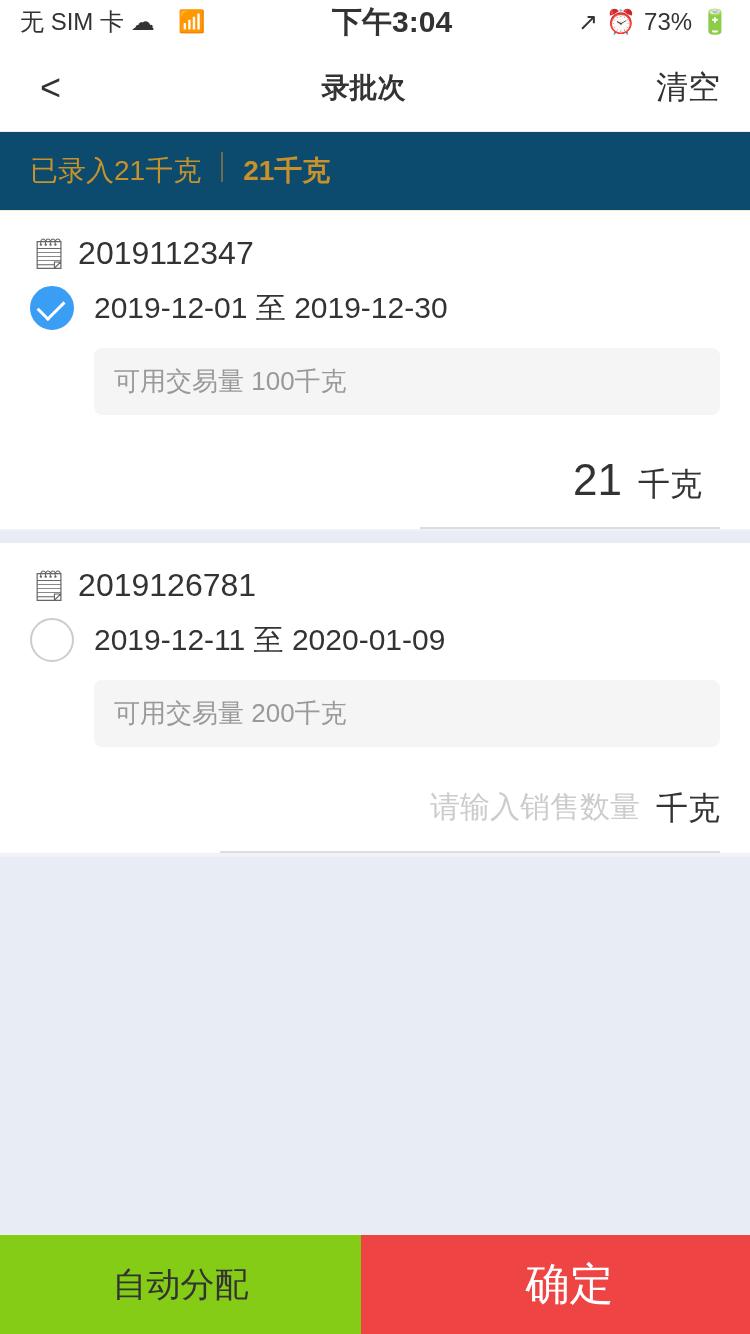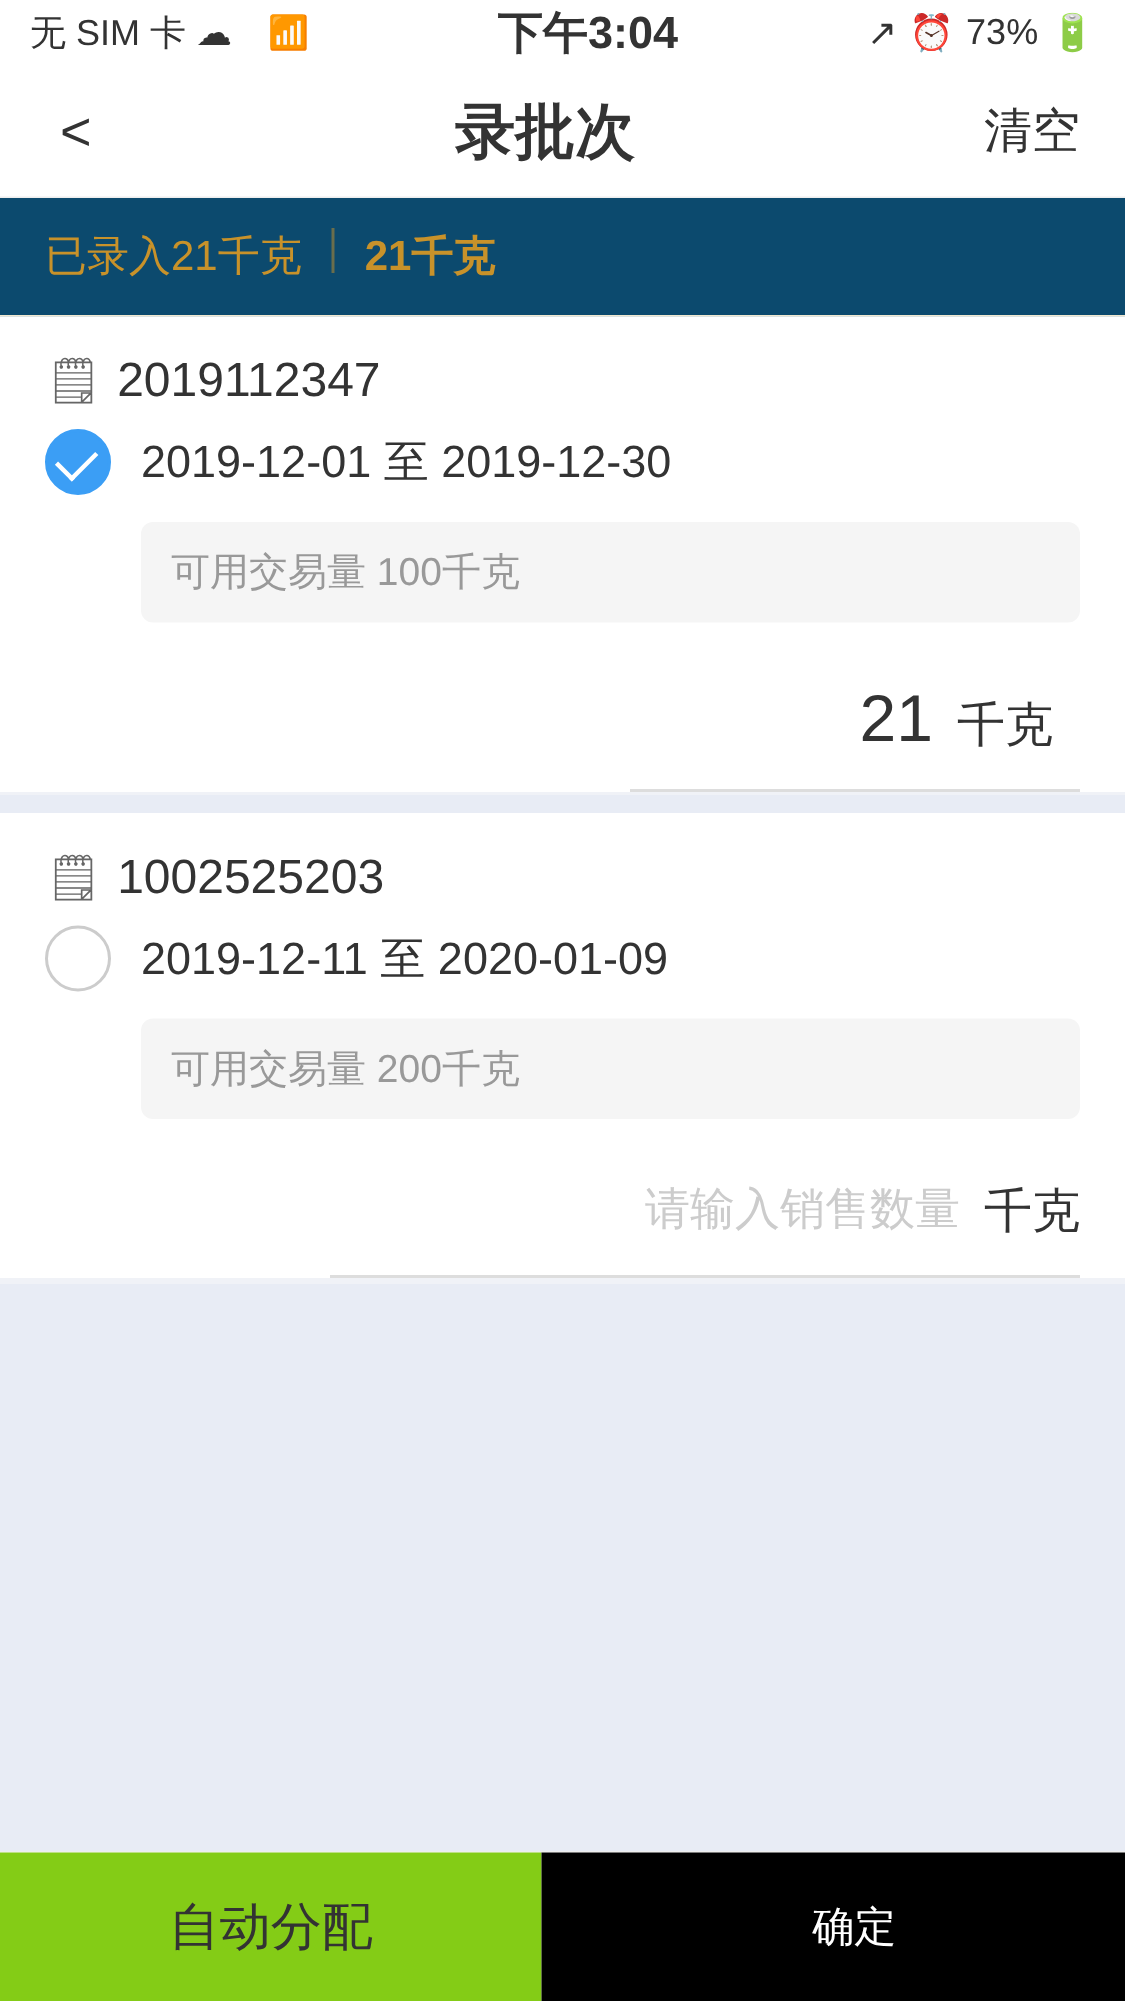--- a/index.html
+++ b/index.html
@@ -38,21 +38,21 @@
       padding: 0 30px;
       border-bottom: 1px solid #eee;
     }
     .nav-back {
       font-size: 36px;
       color: #333;
       cursor: pointer;
       padding: 10px;
     }
     .nav-title {
-      font-size: 40px;
+      font-size: 28px;
       font-weight: 600;
       color: #333;
     }
     .nav-action {
       font-size: 32px;
       color: #333;
       cursor: pointer;
     }
 
     
@@ -223,23 +223,23 @@
       background: #84cc16;
       cursor: pointer;
       border: none;
       outline: none;
     }
     .btn-confirm {
       flex: 1;
       display: flex;
       align-items: center;
       justify-content: center;
-      font-size: 28px;
+      font-size: 44px;
       color: #fff;
-      background: #000000;
+      background: #ef4444;
       cursor: pointer;
       border: none;
       outline: none;
       padding-left: 28px;
     }
 
     .wifi-icon { font-size: 22px; }
   </style>
 </head>
 <body>
@@ -288,21 +288,21 @@
   </div>
   <div class="amount-divider"></div>
 </div>
 
 <div style="height: 12px; background: #e8ecf5;"></div>
 
 <div class="card">
   <div class="batch-item">
     <div class="batch-id-row">
       <span class="batch-id-icon">🗒</span>
-      <span class="batch-id-text">1002525203</span>
+      <span class="batch-id-text">2019126781</span>
     </div>
     <div class="batch-date-row">
       <div class="radio-circle"></div>
       <span class="batch-date-text">2019-12-11 至 2020-01-09</span>
     </div>
     <div class="batch-available">可用交易量 200千克</div>
   </div>
   <div class="input-row">
     <span class="input-placeholder">请输入销售数量</span>
     <span class="input-unit">千克</span>

